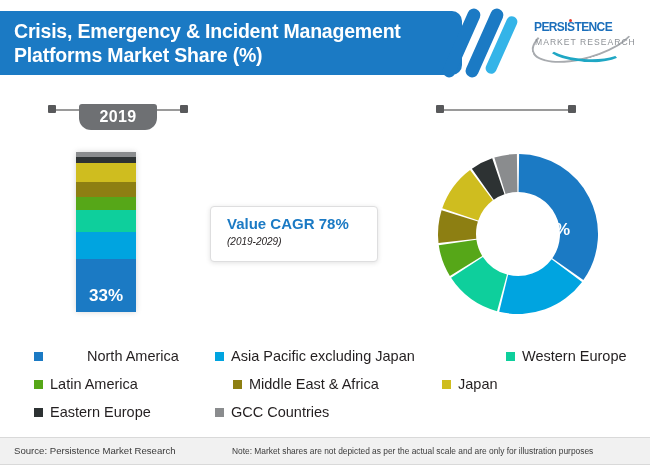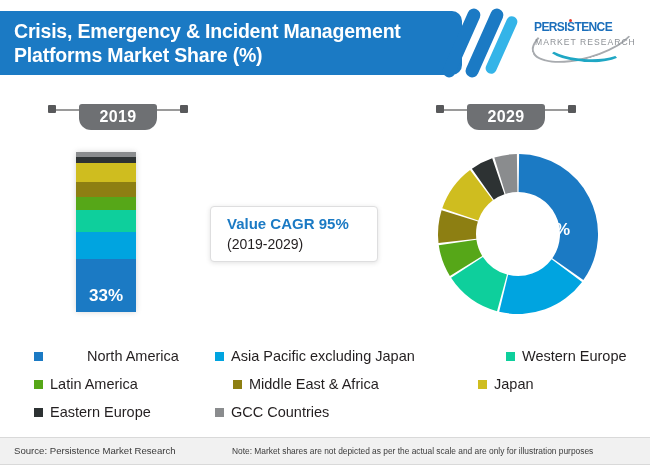--- a/index.html
+++ b/index.html
@@ -209,21 +209,22 @@
     left: 16px;
     top: 8px;
     font-size: 15px;
     font-weight: bold;
     color: #1b7ac4;
   }
   .cagr-sub {
     position: absolute;
     left: 16px;
     top: 29px;
-    font-size: 14px;
+    font-size: 10px;
+    font-style: italic;
     color: #231f20;
   }
 
   
   .donut-wrap {
     position: absolute;
     left: 432px;
     top: 148px;
     width: 172px;
     height: 172px;
@@ -314,38 +315,37 @@
     <div class="year-line"></div>
     <div class="year-cap left"></div>
     <div class="year-cap right"></div>
     <div class="year-pill">2019</div>
   </div>
 
   <div class="year-group" id="year-2029-group">
     <div class="year-line"></div>
     <div class="year-cap left"></div>
     <div class="year-cap right"></div>
-    <div class="year-pill">2029</div>
   </div>
 
   <div class="bar-wrap" id="stacked-bar">
       <div class="bar-seg" style="height: 3%; background: rgb(138, 140, 142);"></div>
       <div class="bar-seg" style="height: 4%; background: rgb(45, 50, 51);"></div>
       <div class="bar-seg" style="height: 12%; background: rgb(207, 189, 31);"></div>
       <div class="bar-seg" style="height: 9%; background: rgb(141, 127, 18);"></div>
       <div class="bar-seg" style="height: 8%; background: rgb(86, 167, 24);"></div>
       <div class="bar-seg" style="height: 14%; background: rgb(14, 207, 156);"></div>
       <div class="bar-seg" style="height: 17%; background: rgb(0, 164, 224);"></div>
       <div class="bar-seg" style="height: 33%; background: rgb(27, 122, 196);">
         <div class="bar-value">33%</div>
       </div>
     </div>
 
   <div class="cagr-box">
-    <div class="cagr-main">Value CAGR 95%</div>
+    <div class="cagr-main">Value CAGR 78%</div>
     <div class="cagr-sub">(2019-2029)</div>
   </div>
 
   <div class="donut-wrap">
     <svg class="donut-svg" id="donut-svg" width="172" height="172" viewBox="0 0 172 172">
         <path d="M 87.11697442713162 6.0077980792556644 A 80 80 0 0 1 151.3715918668103 132.11458529358345 L 120.3200857300754 110.21015727913131 A 42 42 0 0 0 86.58641157424411 44.004093991609224 Z" fill="#1b7ac4"></path>
         <path d="M 150.05850967589868 133.92188788124685 A 80 80 0 0 1 67.18863095179282 163.7568800462837 L 76.12403124969123 126.82236202429894 A 42 42 0 0 0 119.63071757984682 111.1589911376546 Z" fill="#00a4e0"></path>
         <path d="M 65.02486570873086 163.20131955778493 A 80 80 0 0 1 19.058854923283093 129.80505787940405 L 50.85589883472362 108.99765538668713 A 42 42 0 0 0 74.9880544970837 126.53069276783708 Z" fill="#0ecf9c"></path>
         <path d="M 17.86184526855618 127.91887247760633 A 80 80 0 0 1 6.778554500674375 97.13384807680526 L 44.40874111285405 91.84527024032276 A 42 42 0 0 0 50.227468765992 108.00740805074332 Z" fill="#56a718"></path>
         <path d="M 6.498566467152287 94.917514576506 A 80 80 0 0 1 9.57773103021249 62.343355996476305 L 45.87830879086156 73.58026189815006 A 42 42 0 0 0 44.26174739525495 90.68169515266564 Z" fill="#8d7f12"></path>
@@ -370,21 +370,21 @@
         <span class="legend-label">Western Europe</span>
       </div>
       <div class="legend-item" style="left: 0px; top: 28px;">
         <span class="legend-swatch" style="background: rgb(86, 167, 24);"></span>
         <span class="legend-label">Latin America</span>
       </div>
       <div class="legend-item" style="left: 199px; top: 28px;">
         <span class="legend-swatch" style="background: rgb(141, 127, 18);"></span>
         <span class="legend-label">Middle East &amp; Africa</span>
       </div>
-      <div class="legend-item" style="left: 444px; top: 28px;">
+      <div class="legend-item" style="left: 408px; top: 28px;">
         <span class="legend-swatch" style="background: rgb(207, 189, 31);"></span>
         <span class="legend-label">Japan</span>
       </div>
       <div class="legend-item" style="left: 0px; top: 56px;">
         <span class="legend-swatch" style="background: rgb(45, 50, 51);"></span>
         <span class="legend-label">Eastern Europe</span>
       </div>
       <div class="legend-item" style="left: 181px; top: 56px;">
         <span class="legend-swatch" style="background: rgb(138, 140, 142);"></span>
         <span class="legend-label">GCC Countries</span>

